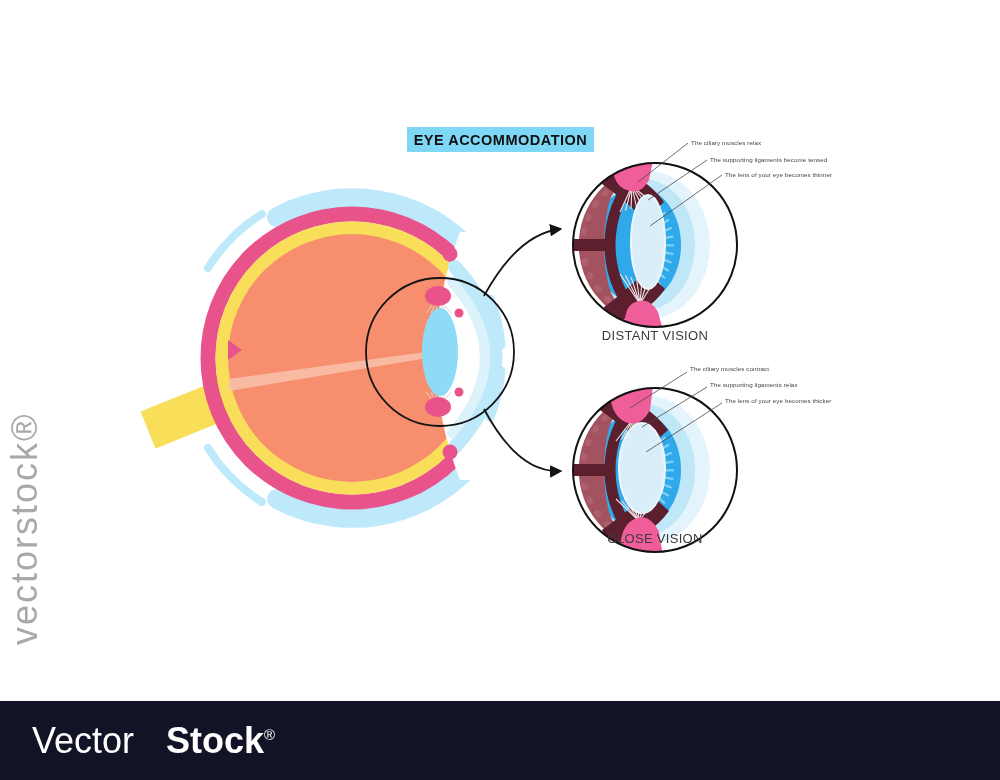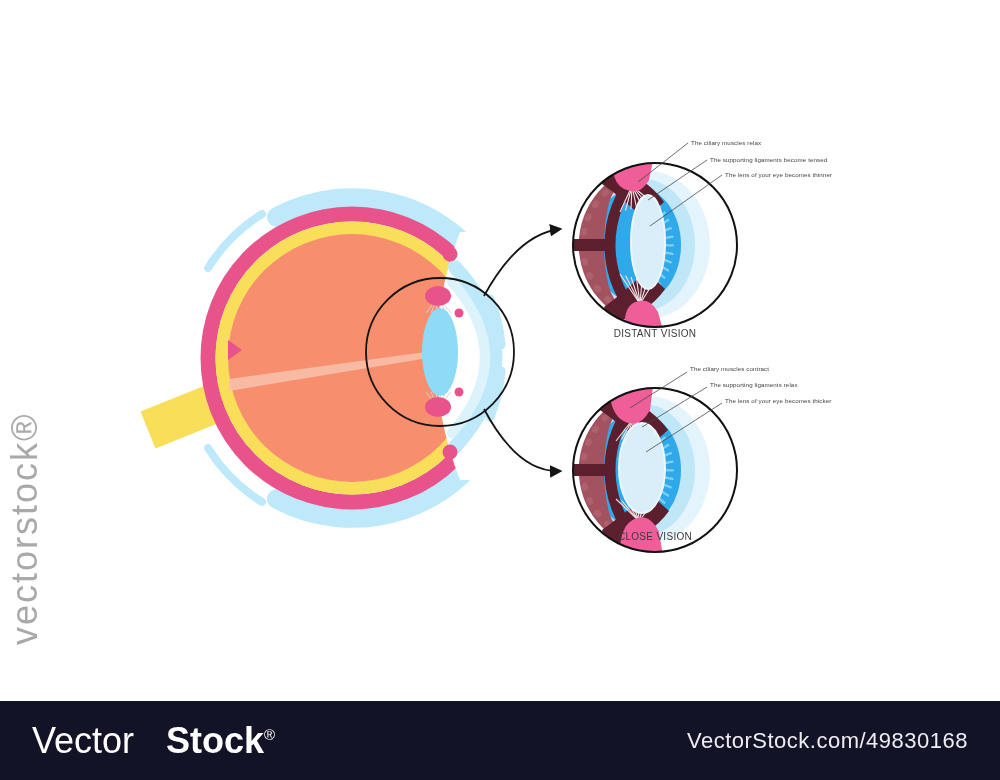--- a/index.html
+++ b/index.html
@@ -3,21 +3,21 @@
 <meta charset="utf-8">
 <style>
   html,body{margin:0;padding:0;background:#ffffff;}
   .stage{position:relative;width:1000px;height:780px;background:#ffffff;overflow:hidden;
          font-family:"Liberation Sans", sans-serif;}
   .stage svg{position:absolute;left:0;top:0;}
   .banner{position:absolute;left:407px;top:127px;width:187px;height:25px;background:#7ED7F4;
           display:flex;align-items:center;justify-content:center;}
   .banner span{font-size:14.5px;font-weight:700;letter-spacing:.5px;color:#101010;}
   .lbl{position:absolute;font-size:6.2px;color:#3f3f3f;white-space:nowrap;letter-spacing:.1px;}
-  .caption{position:absolute;width:160px;text-align:center;font-size:10px;letter-spacing:.3px;
+  .caption{position:absolute;width:160px;text-align:center;font-size:13px;letter-spacing:.3px;
            color:#3b3b3b;}
   .wm-vert{position:absolute;left:4px;top:645px;transform:rotate(-90deg);transform-origin:0 0;
            font-size:36px;font-weight:300;letter-spacing:2px;color:#a9a9a9;white-space:nowrap;}
   .bottombar{position:absolute;left:0;top:701px;width:1000px;height:79px;background:#131327;
              display:flex;align-items:center;justify-content:space-between;
              padding:0 32px;box-sizing:border-box;}
   .logo{color:#ffffff;font-size:36px;}
   .logo .lt{font-weight:300;}
   .logo .bd{font-weight:700;margin-left:32px;}
   .logo .reg{font-size:15px;vertical-align:super;font-weight:400;}
@@ -209,31 +209,33 @@
     <g stroke="#4A4A4A" stroke-width="0.8">
       <line x1="688" y1="143" x2="638" y2="182"></line>
       <line x1="707" y1="160" x2="648" y2="200"></line>
       <line x1="722" y1="175" x2="650" y2="226"></line>
       <line x1="687" y1="372" x2="630" y2="408"></line>
       <line x1="707" y1="387" x2="642" y2="427"></line>
       <line x1="722" y1="403" x2="646" y2="452"></line>
     </g>
   </svg>
 
+  <div class="banner">
+    <span>EYE ACCOMMODATION</span>
+  </div>
 
   <div class="lbl" style="left:691px;top:139px">The ciliary muscles relax</div>
   <div class="lbl" style="left:710px;top:156px">The supporting ligaments become tensed</div>
   <div class="lbl" style="left:725px;top:171px">The lens of your eye becomes thinner</div>
 
   <div class="lbl" style="left:690px;top:365px">The ciliary muscles contract</div>
   <div class="lbl" style="left:710px;top:381px">The supporting ligaments relax</div>
   <div class="lbl" style="left:725px;top:397px">The lens of your eye becomes thicker</div>
 
   <div class="caption" style="left:575px;top:328px">DISTANT VISION</div>
   <div class="caption" style="left:575px;top:531px">CLOSE VISION</div>
 
   <div class="wm-vert">vectorstock®</div>
 
   <div class="bottombar">
     <div class="logo"><span class="lt">Vector</span><span class="bd">Stock</span><span class="reg">®</span></div>
-    <div class="credit">VectorStock.com/49830168</div>
   </div>
 </div>
 
 </body></html>

